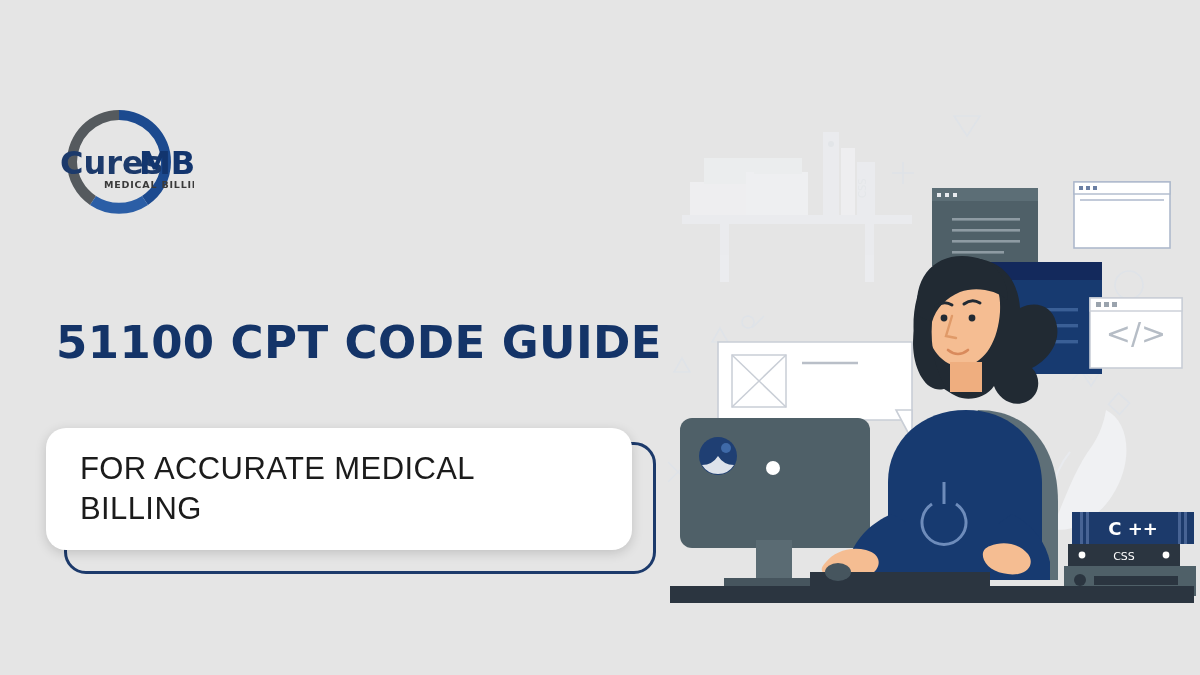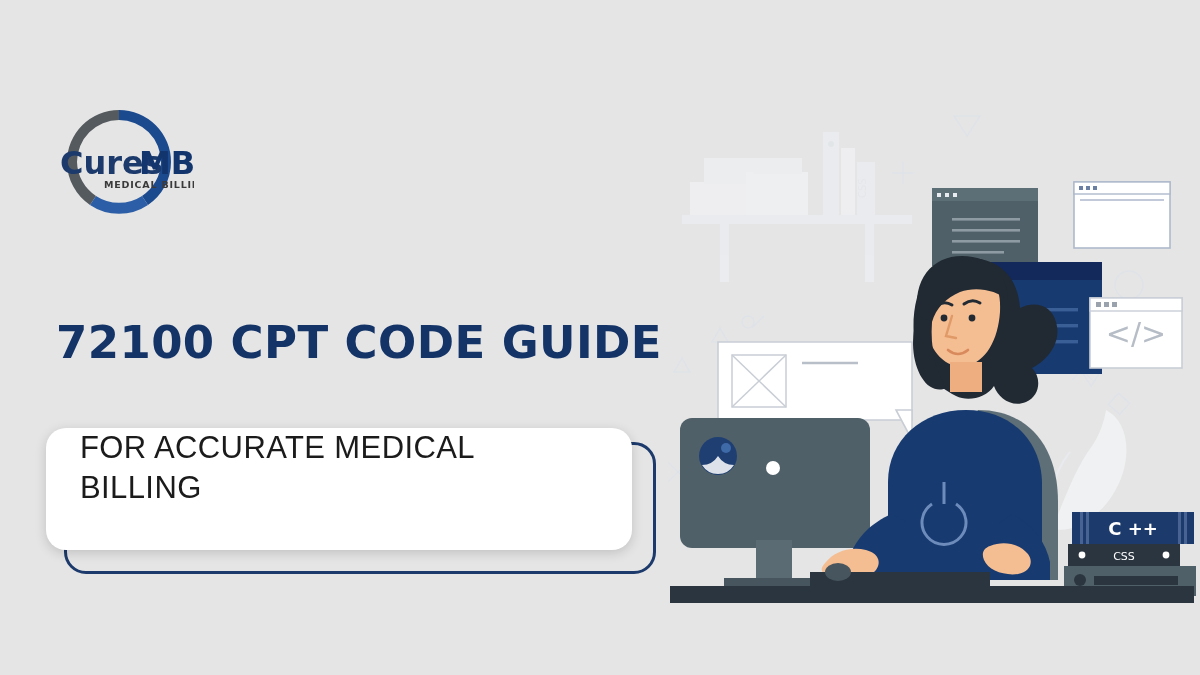--- a/index.html
+++ b/index.html
@@ -25,21 +25,21 @@
 
   .card-stack { position:absolute; left:46px; top:428px; width:610px; height:146px; }
   .card-back {
     position:absolute; left:18px; top:14px; width:592px; height:132px;
     border:3px solid #1c3a6b; border-radius:22px; background:transparent;
   }
   .card-front {
     position:absolute; left:0; top:0; width:586px; height:122px;
     background:#ffffff; border-radius:20px;
     box-shadow:0 3px 12px rgba(0,0,0,0.16);
-    display:flex; align-items:flex-start;
+    display:flex; align-items:center;
   }
   .card-text {
     padding:0 34px;
     font-size:31px; line-height:1.28; color:#1b1b1b;
     font-family:"Liberation Sans", sans-serif;
     letter-spacing:0.4px;
   }
 
   
   .art { position:absolute; left:660px; top:110px; width:540px; height:500px; }
@@ -56,21 +56,21 @@
       <path d="M75 14 A52 52 0 0 0 23 66 A52 52 0 0 0 46 109 L52 100 A42 42 0 0 1 33 66 A42 42 0 0 1 75 24 Z" fill="#555a5e"></path>
       <path d="M75 14 A52 52 0 0 1 127 66 A52 52 0 0 1 104 109 L98 100 A42 42 0 0 0 117 66 A42 42 0 0 0 75 24 Z" fill="#1c4a8f"></path>
       <path d="M46 109 A52 52 0 0 0 104 109 L98 100 A42 42 0 0 1 52 100 Z" fill="#2b5ea6"></path>
 
       <text x="16" y="78" font-family="DejaVu Sans, sans-serif" font-size="32" font-weight="bold" fill="#1c3a6b">Cures</text>
       <text x="95" y="78" font-family="DejaVu Sans, sans-serif" font-size="32" font-weight="bold" fill="#12356e">MB</text>
       <text x="60" y="92" font-family="DejaVu Sans, sans-serif" font-size="9.5" font-weight="bold" letter-spacing="0.8" fill="#3a3a3a">MEDICAL BILLING</text>
     </svg>
   </div>
 
-  <div class="headline">72100 CPT CODE GUIDE</div>
+  <div class="headline">51100 CPT CODE GUIDE</div>
 
   <div class="card-stack">
     <div class="card-back"></div>
     <div class="card-front">
       <div class="card-text">FOR ACCURATE MEDICAL BILLING</div>
     </div>
   </div>
 
   <div class="art">
     <svg viewBox="0 0 540 500" xmlns="http://www.w3.org/2000/svg">

